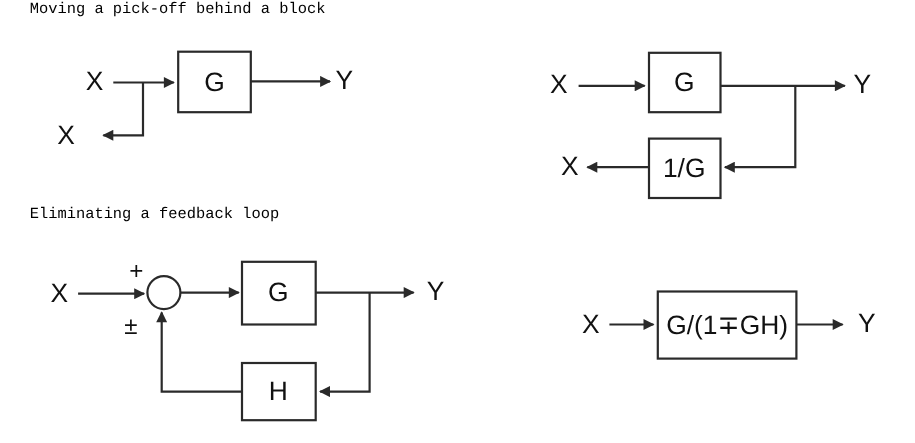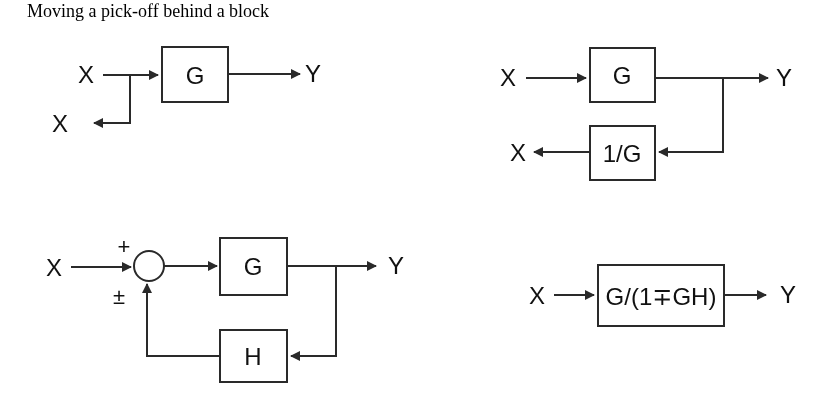--- a/index.html
+++ b/index.html
@@ -10,22 +10,22 @@
   #page {
     position: relative;
     width: 832px;
     height: 403px;
     background: #ffffff;
     overflow: hidden;
   }
   .section-title {
     position: absolute;
     left: 27px;
-    font-family: Liberation Serif, serif;
-    font-size: 18px;
+    font-family: Liberation Mono, monospace;
+    font-size: 14px;
     color: #000000;
     white-space: nowrap;
   }
   #title-pickoff { top: 1px; }
   #title-feedback { top: 187px; }
   #canvas {
     position: absolute;
     top: 0;
     left: 0;
   }
@@ -62,20 +62,21 @@
     font-size: 24px;
   }
 </style>
 </head>
 <body>
 
 <div id="page">
 
   <div id="title-pickoff" class="section-title">Moving a pick-off behind a block</div>
 
+  <div id="title-feedback" class="section-title">Eliminating a feedback loop</div>
 
   <svg id="canvas" width="832" height="403" viewBox="0 0 832 403">
     <defs>
       <marker id="arrowhead" viewBox="0 0 10 10" refX="9" refY="5" markerWidth="6" markerHeight="5" orient="auto-start-reverse">
         <path d="M0,0 L10,5 L0,10 z" fill="#2a2a2a"></path>
       </marker>
     </defs>
 
     <g>
       <text class="lbl" x="86" y="74">X</text>

